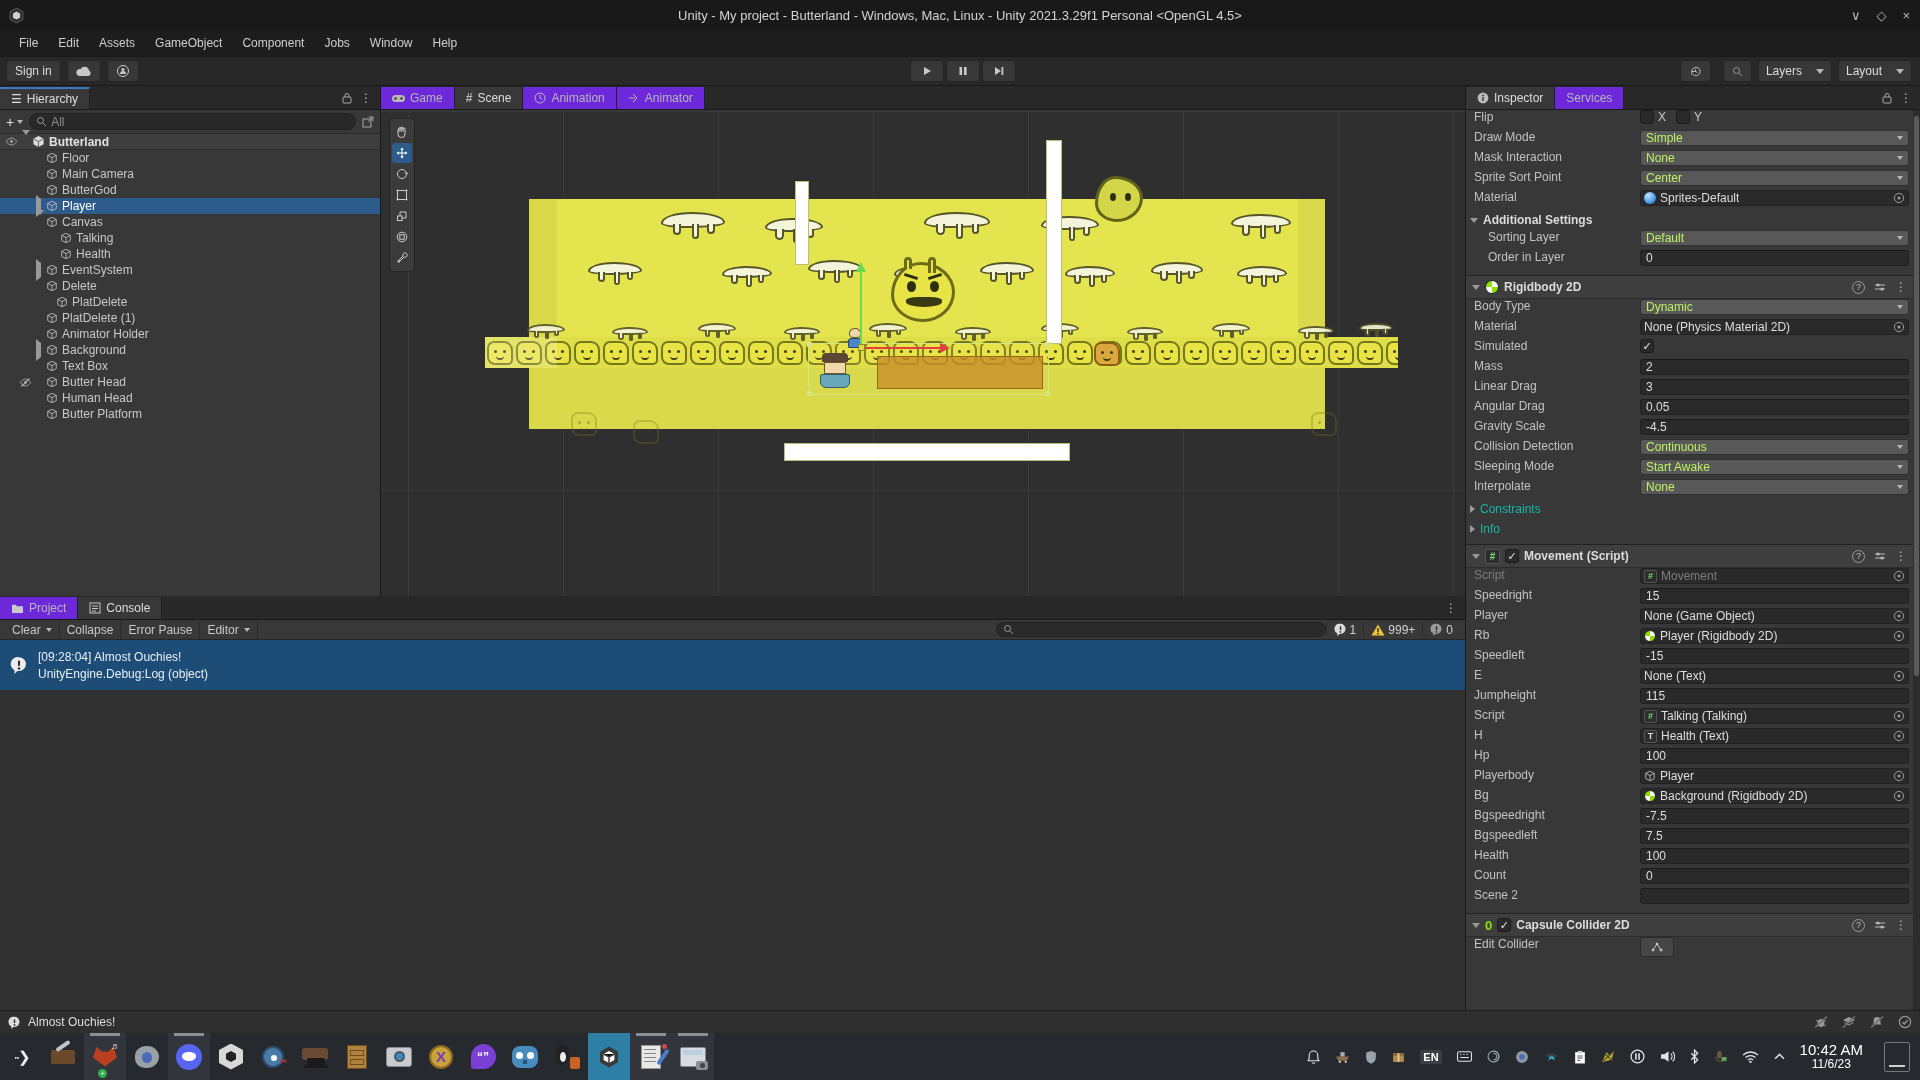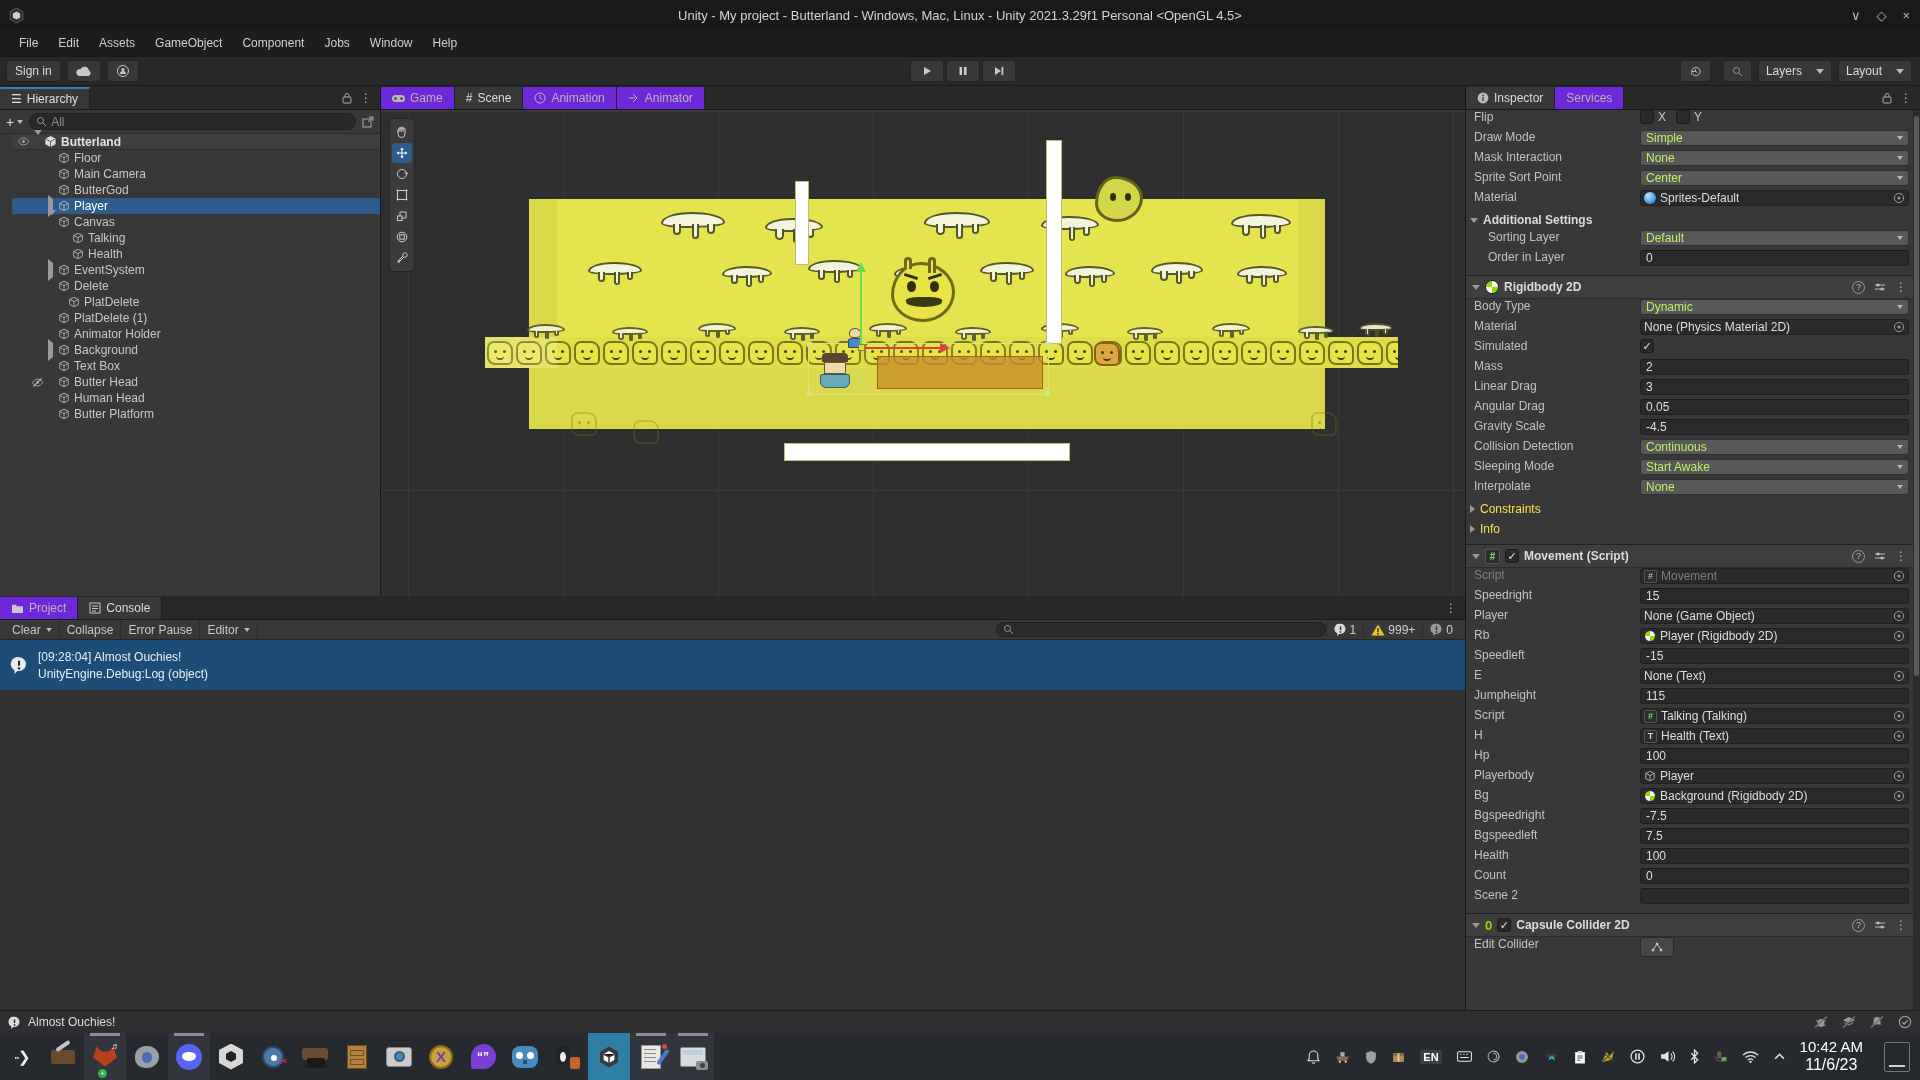--- a/index.html
+++ b/index.html
@@ -33,21 +33,21 @@
   .tabbar { height:24px; background:#282828; display:flex; align-items:flex-end; border-bottom:1px solid #191919; }
   .tab { height:22px; display:flex; align-items:center; gap:5px; padding:0 11px; background:#6d28d9; color:#b6b6b6; border-right:1px solid #222; font-size:12px; }
   .tab.active { background:#383838; color:#dedede; }
   .tab.focused { border-top:2px solid #3a79bb; }
   .panel-corner { margin-left:auto; display:flex; align-items:center; gap:8px; padding:0 8px 4px 0; }
 
   #hierarchy { top:86px; left:0; width:381px; height:510px; background:#383838; border-right:1px solid #191919; }
   #hi-search-row { height:24px; background:#383838; border-bottom:1px solid #2b2b2b; display:flex; align-items:center; padding:0 6px; gap:6px; }
   #hi-add { display:flex; align-items:center; gap:3px; color:#ddd; font-size:14px; }
   #hi-search { flex:1; height:17px; background:#282828; border:1px solid #212121; border-radius:9px; display:flex; align-items:center; gap:4px; padding:0 6px; color:#8a8a8a; }
-  #hi-tree { position:relative;margin-left:12px; }
+  #hi-tree { position:relative; }
   .hrow { height:16px; display:flex; align-items:center; position:relative; }
   .hrow .gutter { width:22px; flex:none; display:flex; justify-content:center; }
   .hrow.selected { background:#2d5c8c; color:#fff; }
   .hrow.scene-row { background:#3e3e3e; border-bottom:1px solid #2e2e2e; font-weight:bold; color:#e2e2e2; }
   .hrow .arr { width:10px; flex:none; }
   .tri-r { width:0; height:0; border-top:4px solid transparent; border-bottom:4px solid transparent; border-left:5px solid #999; }
   .tri-d { width:0; height:0; border-left:4px solid transparent; border-right:4px solid transparent; border-top:5px solid #999; }
   .hrow .hlabel { margin-left:4px; white-space:nowrap; }
 
   
@@ -118,21 +118,21 @@
   .irow .ictrl { flex:1; display:flex; align-items:center; min-width:0; }
   .irow.disabled .ilabel, .irow.disabled .obj { color:#7d7d7d; }
   .dd { flex:1; height:16px; background:#585858; border:1px solid #303030; border-radius:3px; display:flex; align-items:center; padding:0 5px; color:#bef264; }
   .dd .caret { margin-left:auto; }
   .inp { flex:1; height:16px; background:#2a2a2a; border:1px solid #212121; border-top-color:#1a1a1a; border-radius:3px; display:flex; align-items:center; padding:0 5px; color:#dedede; }
   .obj { flex:1; height:16px; background:#2a2a2a; border:1px solid #212121; border-radius:3px; display:flex; align-items:center; gap:4px; padding:0 3px; color:#dedede; }
   .obj .picker { margin-left:auto; }
   .cb { width:14px; height:14px; background:#2a2a2a; border:1px solid #1c1c1c; border-radius:3px; display:flex; align-items:center; justify-content:center; color:#e6e6e6; font-size:11px; }
   .chead { height:24px; background:#3e3e3e; border-top:1px solid #232323; border-bottom:1px solid #2c2c2c; display:flex; align-items:center; gap:5px; padding:0 6px; font-weight:bold; color:#dcdcdc; }
   .chead .right { margin-left:auto; display:flex; align-items:center; gap:9px; color:#bbb; font-weight:normal; }
-  .foldrow { height:20px; display:flex; align-items:center; gap:5px; padding:0 4px; color:#fde047; }
+  .foldrow { height:20px; display:flex; align-items:center; gap:5px; padding:0 4px; color:#14b8a6; }
   .foldrow.bold { font-weight:bold; color:#dcdcdc; }
   .qmark { width:13px; height:13px; border:1px solid #999; border-radius:50%; font-size:9px; display:flex; align-items:center; justify-content:center; color:#bbb; }
   .dots { font-size:12px; color:#bbb; letter-spacing:0; }
   .scripticon { width:13px; height:13px; background:#2d2d2d; border:1px solid #555; border-radius:2px; color:#7bd67b; font-size:9px; font-weight:bold; display:flex; align-items:center; justify-content:center; }
   .texticon { width:13px; height:13px; background:#2d2d2d; border:1px solid #555; border-radius:2px; color:#d8d8d8; font-size:9px; font-weight:bold; display:flex; align-items:center; justify-content:center; }
   .rbicon { width:12px; height:12px; border-radius:50%; background:conic-gradient(#fff 0 25%, #8ee000 25% 50%, #fff 50% 75%, #8ee000 75% 100%); border:1px solid #2a2a2a; }
   .maticon { width:12px; height:12px; border-radius:50%; background:radial-gradient(circle at 35% 30%, #bfe3ff, #4a9ee8 60%, #1d5c9e); }
   .capicon { color:#8ee000; font-weight:bold; font-size:13px; }
   .editcol-btn { width:34px; height:20px; background:#464646; border:1px solid #2a2a2a; border-radius:3px; display:flex; align-items:center; justify-content:center; }
   #insp-scroll { position:absolute; right:0; top:24px; width:7px; bottom:0; background:#2c2c2c; }
@@ -155,21 +155,21 @@
   #taskbar { top:1033px; left:0; width:1920px; height:47px; background:#26292e; display:flex; align-items:center; }
   .app { width:42px; height:47px; display:flex; align-items:center; justify-content:center; position:relative; }
   .app.open { background:#32353b; }
   .app.open::before { content:""; position:absolute; top:0; left:6px; right:6px; height:3px; background:#8a8f96; }
   .app.activeapp { background:#2d7fa6; }
   .app.activeapp::before { background:#62c0e8; }
   .tray { display:flex; align-items:center; gap:15px; margin-left:auto; padding-right:10px; }
   .tray .ticon { display:flex; align-items:center; justify-content:center; color:#dfe3e8; }
   #clockblock { text-align:center; color:#fff; line-height:1.1; }
   #clockblock .t { font-size:15px; }
-  #clockblock .d { font-size:16px; }
+  #clockblock .d { font-size:12px; }
   #show-desktop { width:26px; height:30px; border:1px solid #777; border-radius:2px; margin-left:6px; position:relative; }
   #show-desktop::after { content:""; position:absolute; bottom:4px; left:4px; right:4px; height:2px; background:#cfcfcf; }
   .lang-badge { font-size:11px; font-weight:bold; color:#fff; background:#3a3f46; padding:1px 3px; border-radius:2px; }
 </style>
 </head>
 <body>
 
 <div id="titlebar" class="abs">
   <span id="unity-logo">
       <svg xmlns="http://www.w3.org/2000/svg" viewBox="0 0 16 16" width="17" height="17">

